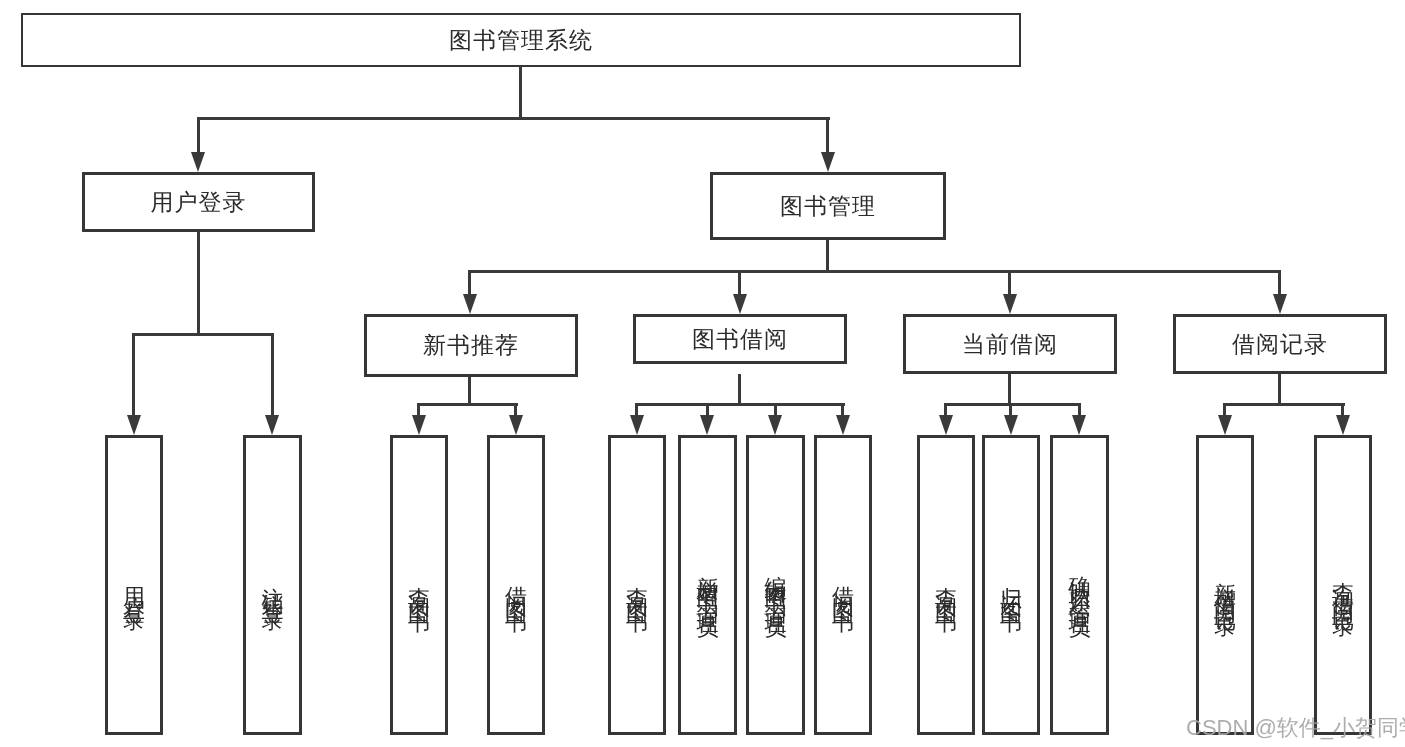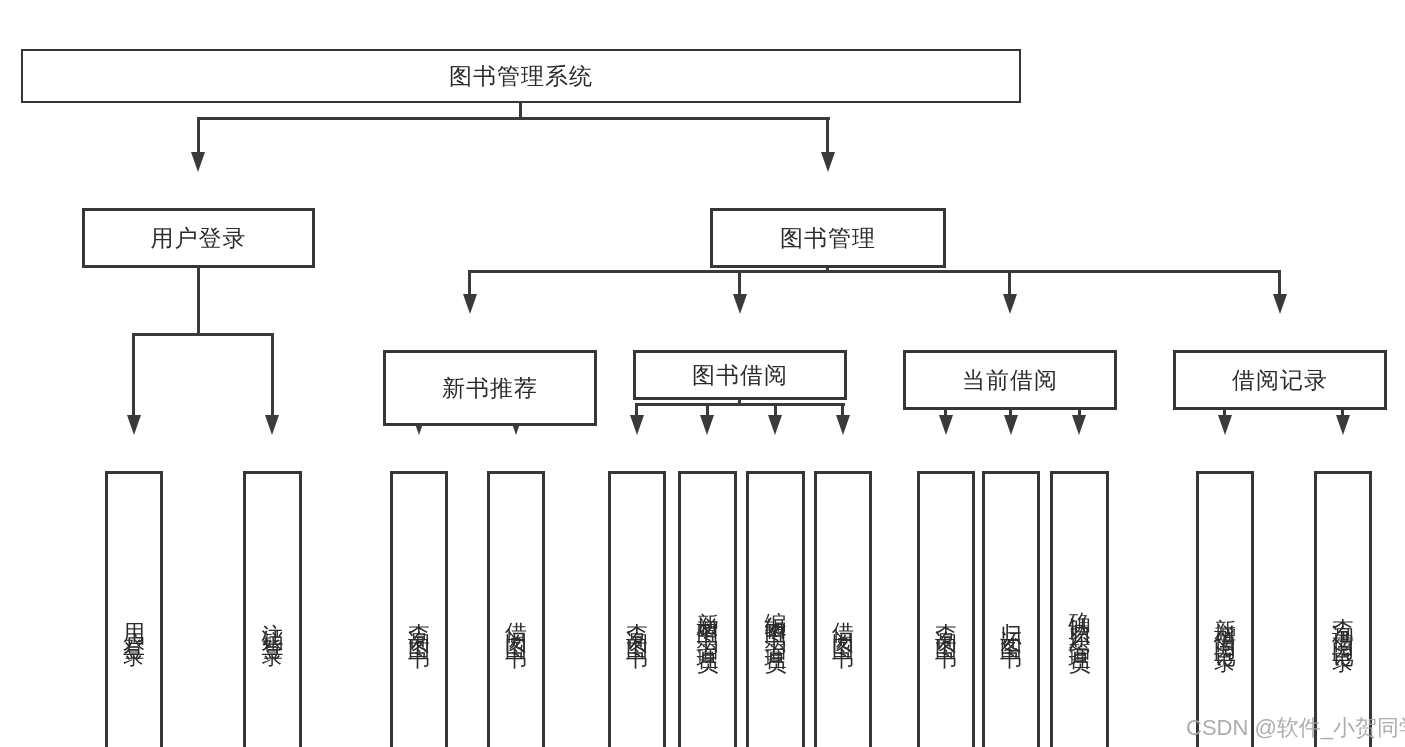--- a/index.html
+++ b/index.html
@@ -6,21 +6,20 @@
   .canvas {
     position:relative; width:1405px; height:747px;
     background:#ffffff; overflow:hidden;
     font-family:"Liberation Sans","DejaVu Sans",sans-serif;
     color:#2b2b2b;
   }
   .box {
     position:absolute; box-sizing:border-box; background:#ffffff;
     border:3px solid #363636; display:flex; align-items:center; justify-content:center;
     z-index:2;
-    margin-top:36px;
   }
   .root { border-width:2px; }
   .lbl { font-size:23px; letter-spacing:1px; white-space:nowrap; }
   .leaf { top:435px; height:300px; }
   .vlbl {
     writing-mode:vertical-rl; text-orientation:mixed;
     font-size:22px; letter-spacing:8px; line-height:1;
   }
   .h, .v { position:absolute; background:#3a3a3a; z-index:1; }
   .h { height:3px; }
@@ -102,25 +101,25 @@
     <div class="arr" style="left:1336px;top:415px"></div>
   </div>
 
   <div class="box root" style="left:21px;top:13px;width:1000px;height:54px">
     <span class="lbl">图书管理系统</span>
   </div>
 
   <div class="box" style="left:82px;top:172px;width:233px;height:60px">
     <span class="lbl">用户登录</span>
   </div>
-  <div class="box" style="left:710px;top:172px;width:236px;height:60px">
+  <div class="box" style="left:710px;top:172px;width:236px;height:68px">
     <span class="lbl">图书管理</span>
   </div>
 
-  <div class="box" style="left:383px;top:314px;width:214px;height:76px">
+  <div class="box" style="left:364px;top:314px;width:214px;height:63px">
     <span class="lbl">新书推荐</span>
   </div>
   <div class="box" style="left:633px;top:314px;width:214px;height:50px">
     <span class="lbl">图书借阅</span>
   </div>
   <div class="box" style="left:903px;top:314px;width:214px;height:60px">
     <span class="lbl">当前借阅</span>
   </div>
   <div class="box" style="left:1173px;top:314px;width:214px;height:60px">
     <span class="lbl">借阅记录</span>

